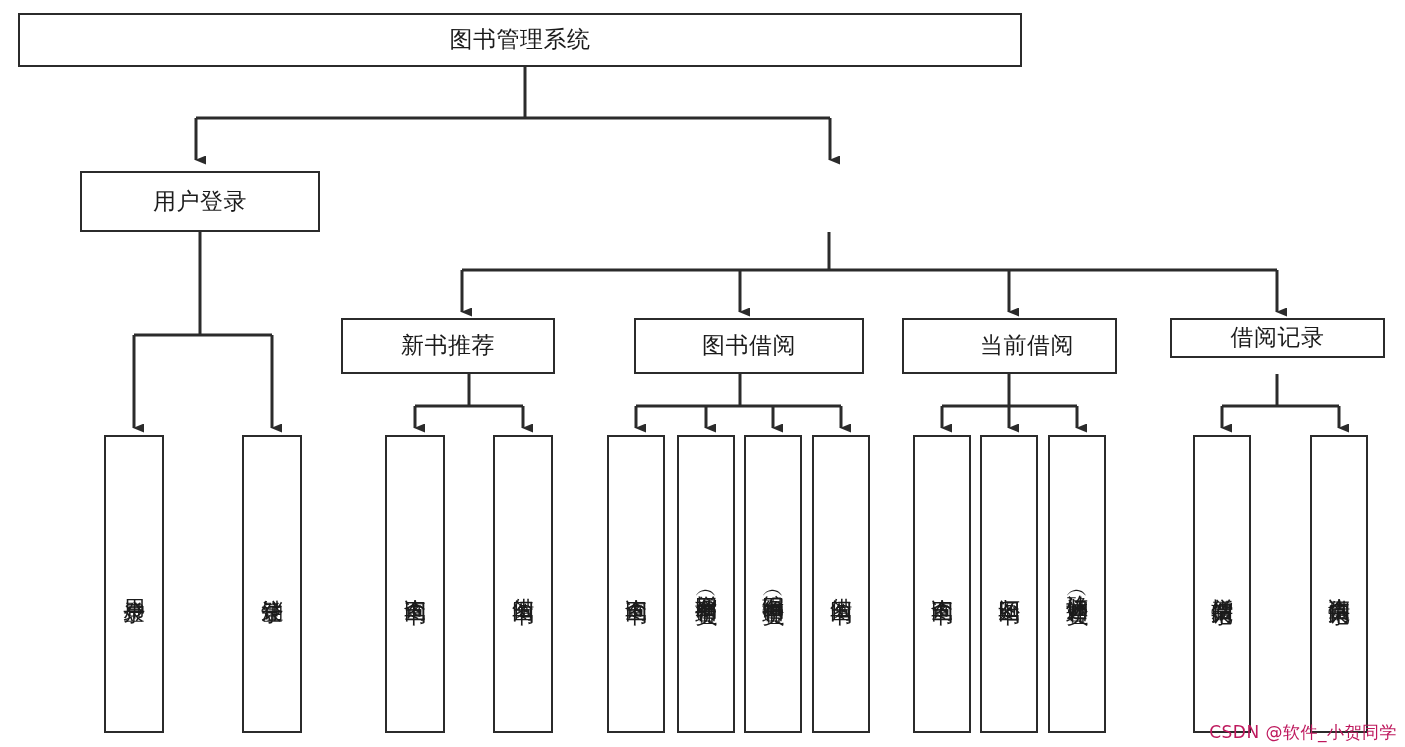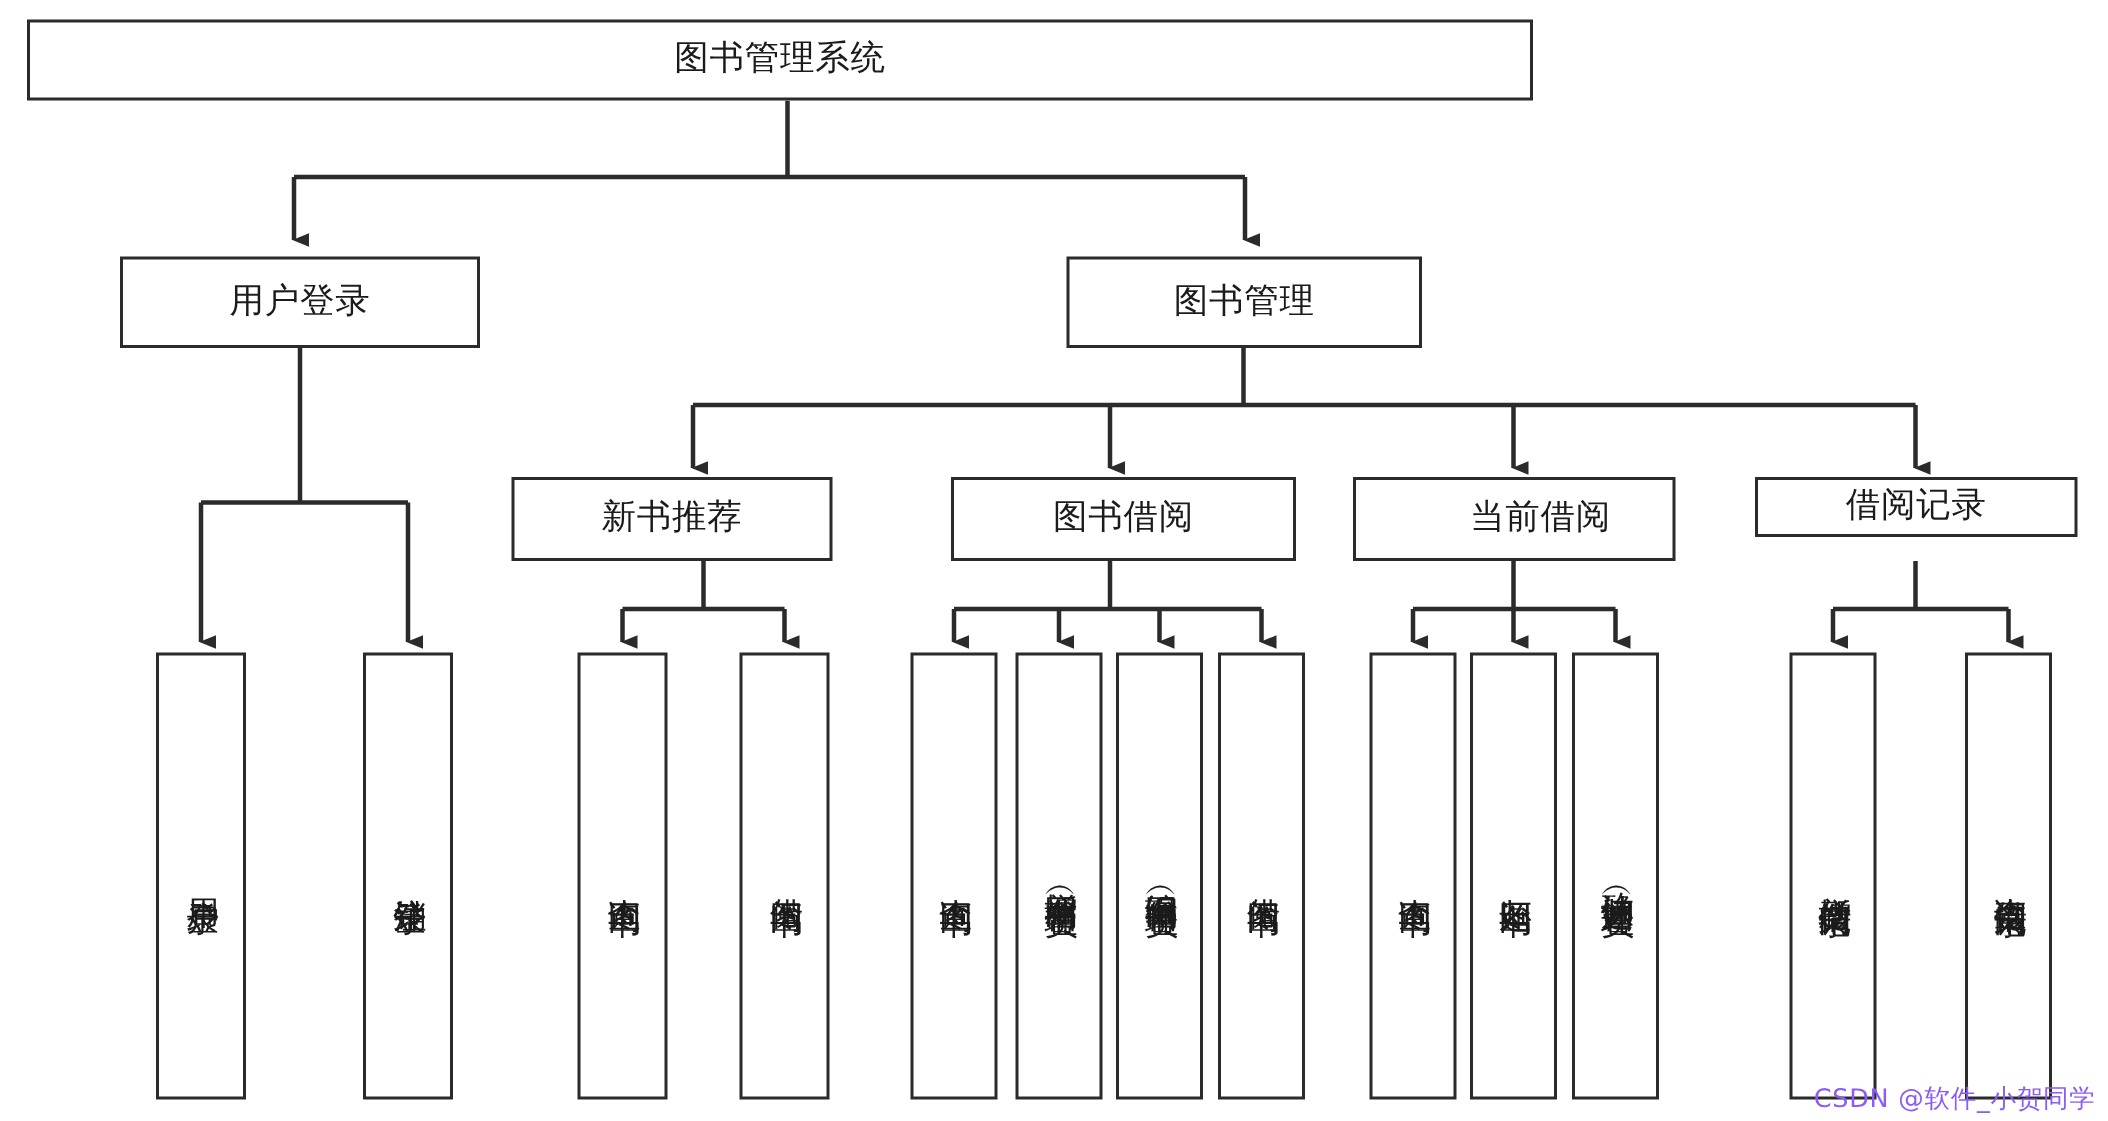--- a/index.html
+++ b/index.html
@@ -55,21 +55,21 @@
   .node.vert .vtext {
     writing-mode: vertical-rl;
     text-orientation: upright;
     white-space: nowrap;
   }
   #watermark {
     position: absolute;
     right: 8px;
     bottom: 3px;
     font-size: 17px;
-    color: #8b5cf6;
+    color: #be185d;
     letter-spacing: 0.5px;
     white-space: nowrap;
   }
 </style>
 </head>
 <body>
 
 <div id="diagram-root">
 
   <svg id="wires" viewBox="0 0 1405 747">
@@ -123,23 +123,20 @@
     </g>
   </svg>
 
   <div class="node horiz" style="left:18px; top:13px; width:1004px; height:54px;">
     <span>图书管理系统</span>
   </div>
 
   <div class="node horiz" style="left:80px; top:171px; width:240px; height:61px;">
     <span>用户登录</span>
   </div>
-  <div class="node horiz" style="left:711px; top:171px; width:237px; height:61px;">
-    <span>图书管理</span>
-  </div>
 
   <div class="node horiz" style="left:341px; top:318px; width:214px; height:56px;">
     <span>新书推荐</span>
   </div>
   <div class="node horiz" style="left:634px; top:318px; width:230px; height:56px;">
     <span>图书借阅</span>
   </div>
   <div class="node horiz" style="left:902px; top:318px; width:215px; height:56px;padding-left:35px;">
     <span>当前借阅</span>
   </div>

